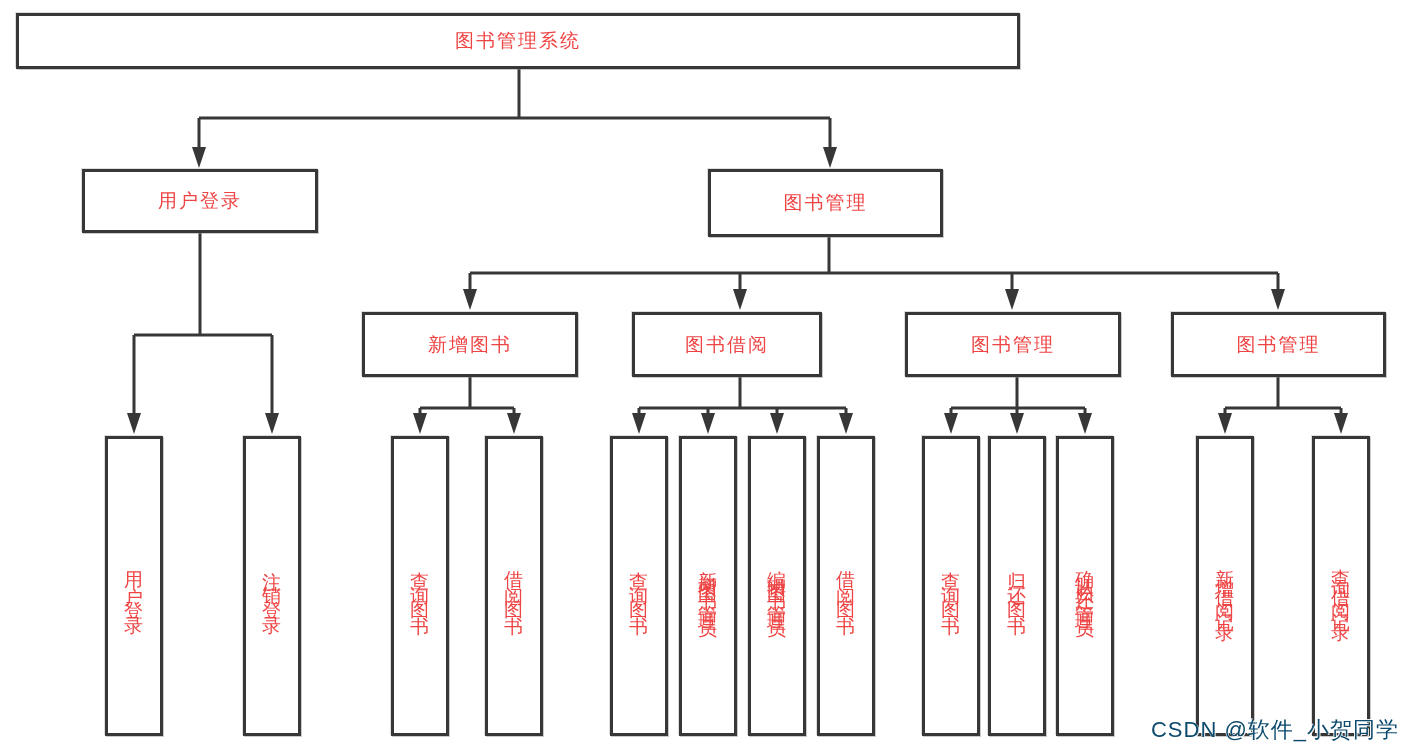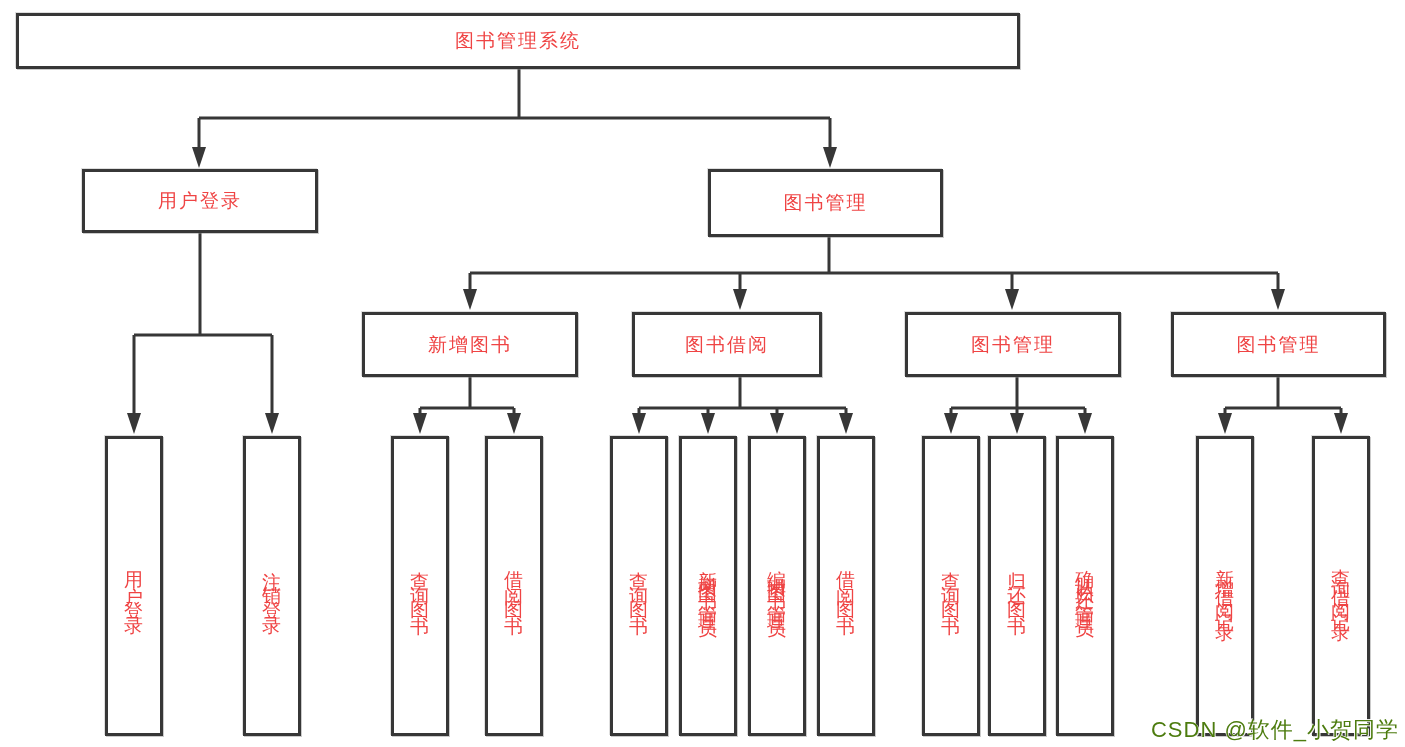--- a/index.html
+++ b/index.html
@@ -59,21 +59,21 @@
   .l-g { left: 748px; }  .l-h { left: 817px; }
   .l-i { left: 922px; }  .l-j { left: 988px; }
   .l-k { left: 1056px; }
   .l-l { left: 1196px; } .l-m { left: 1312px; }
 
   .watermark {
     position: absolute;
     right: 6px;
     bottom: 2px;
     font-size: 22px;
-    color: #4d7c0f;
+    color: #0c4a6e;
     letter-spacing: 1px;
     text-shadow: 1px 1px 0 rgba(255,255,255,.9), -1px -1px 0 rgba(255,255,255,.9);
     z-index: 5;
     white-space: nowrap;
   }
 </style>
 </head>
 <body>
 
 <div class="stage">

